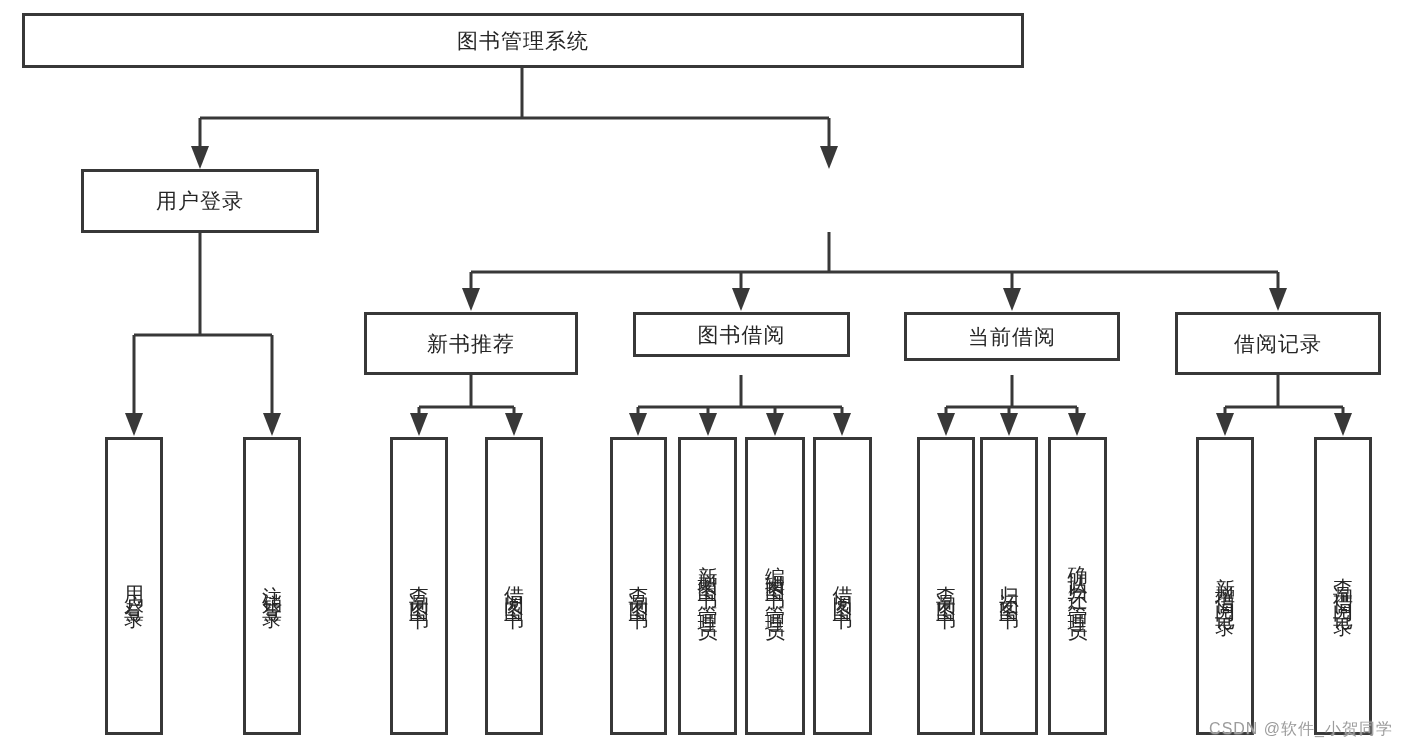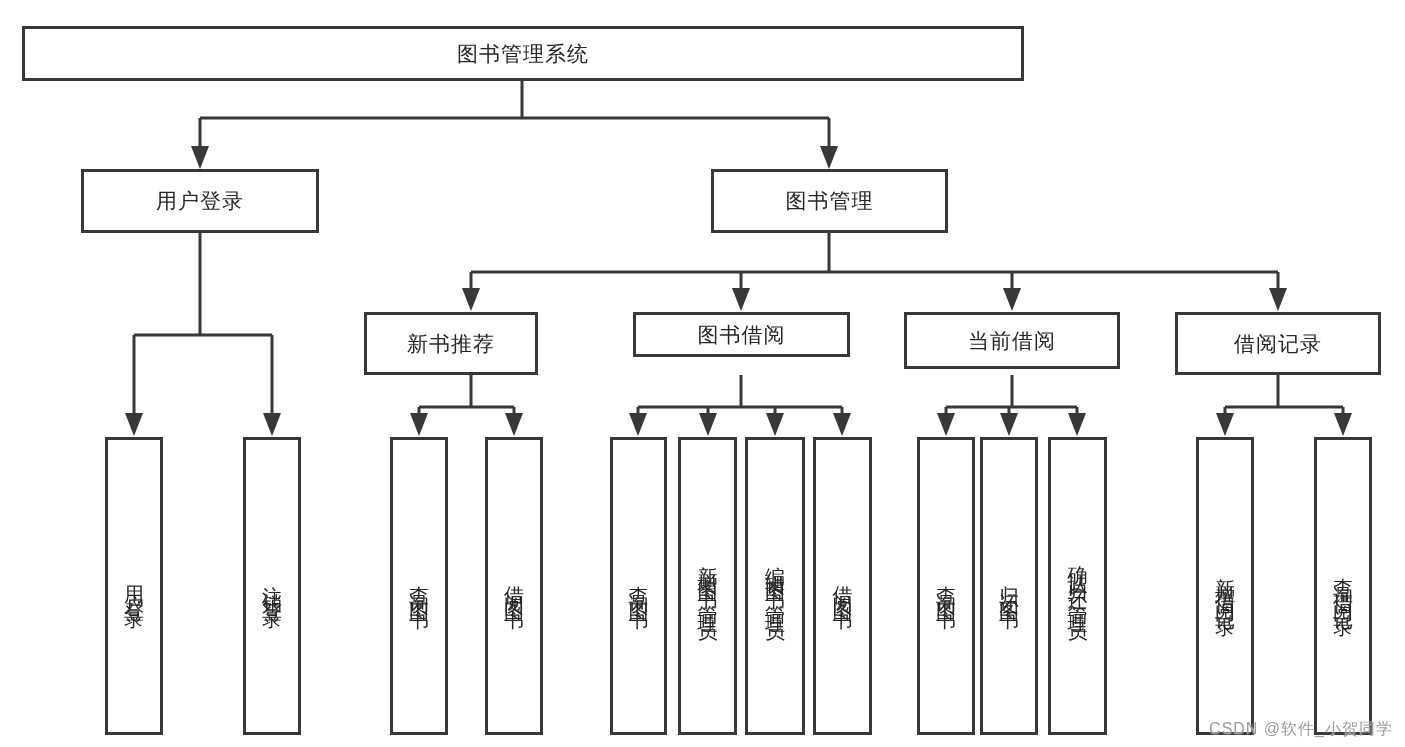--- a/index.html
+++ b/index.html
@@ -57,38 +57,35 @@
       <polygon class="ah" points="766,413 784,413 775,436"></polygon>
       <polygon class="ah" points="833,413 851,413 842,436"></polygon>
       <polygon class="ah" points="937,413 955,413 946,436"></polygon>
       <polygon class="ah" points="1000,413 1018,413 1009,436"></polygon>
       <polygon class="ah" points="1068,413 1086,413 1077,436"></polygon>
       <polygon class="ah" points="1216,413 1234,413 1225,436"></polygon>
       <polygon class="ah" points="1334,413 1352,413 1343,436"></polygon>
     </g>
   </svg>
 
-  <div class="node h-node" style="left:22px;top:13px;width:1002px;height:55px;margin-top:13px;">
+  <div class="node h-node" style="left:22px;top:13px;width:1002px;height:55px;">
     <span>图书管理系统</span>
   </div>
 
   <div class="node h-node" style="left:81px;top:169px;width:238px;height:64px;">
     <span>用户登录</span>
   </div>
-  <div class="node h-node" style="left:711px;top:169px;width:237px;height:64px;">
-    <span>图书管理</span>
-  </div>
 
-  <div class="node h-node" style="left:364px;top:312px;width:174px;height:63px;">
+  <div class="node h-node" style="left:364px;top:312px;width:214px;height:63px;">
     <span>新书推荐</span>
   </div>
   <div class="node h-node" style="left:633px;top:312px;width:217px;height:45px;">
     <span>图书借阅</span>
   </div>
-  <div class="node h-node" style="left:904px;top:312px;width:216px;height:57px;">
+  <div class="node h-node" style="left:904px;top:312px;width:216px;height:49px;">
     <span>当前借阅</span>
   </div>
   <div class="node h-node" style="left:1175px;top:312px;width:206px;height:63px;">
     <span>借阅记录</span>
   </div>
 
   <div class="node leaf" style="left:105px;top:437px;width:58px;height:298px;">
     <span class="v">用户登录</span>
   </div>
   <div class="node leaf" style="left:243px;top:437px;width:58px;height:298px;">

